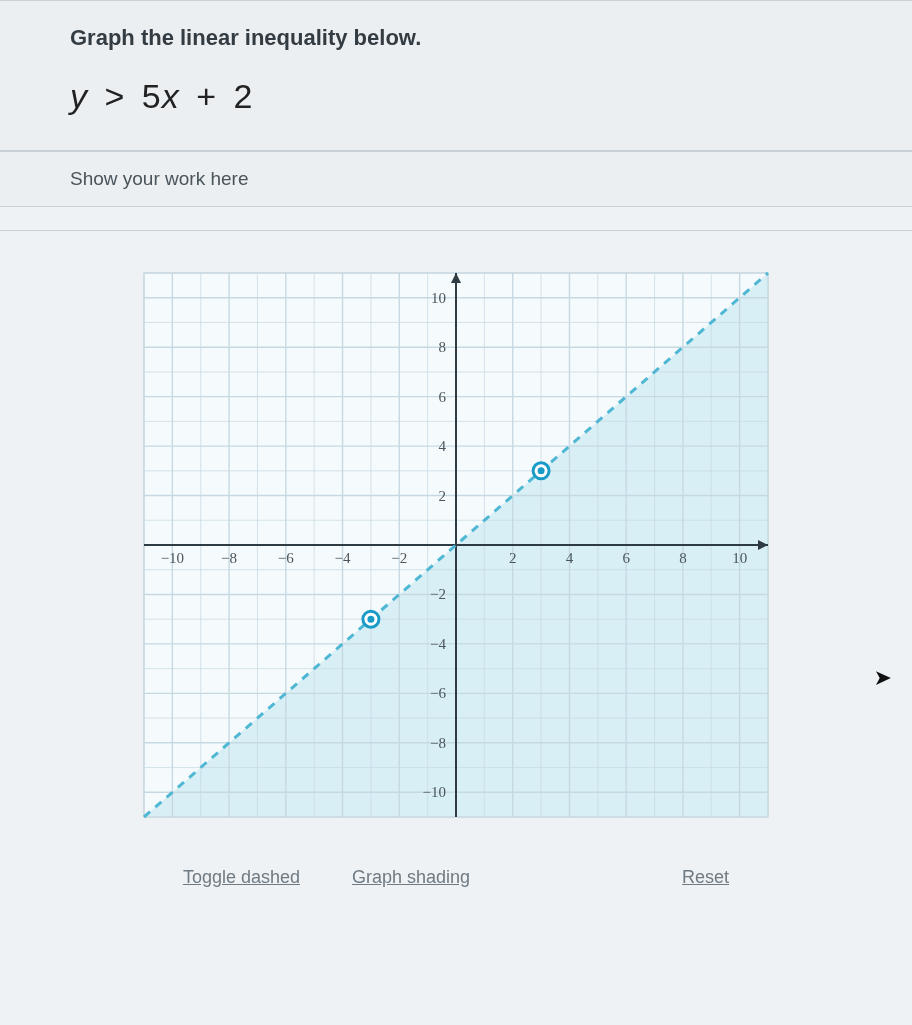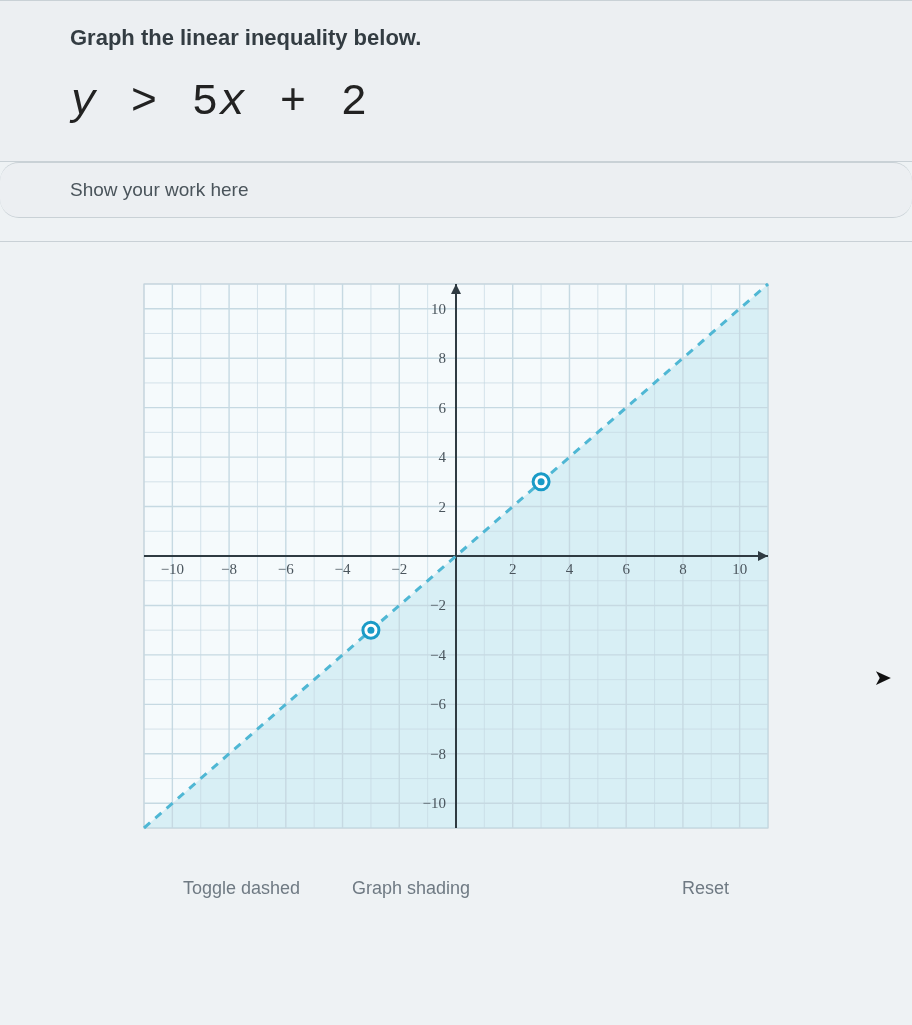--- a/index.html
+++ b/index.html
@@ -1,28 +1,28 @@
 <!DOCTYPE html>
 <html><head>
 <meta charset="utf-8">
 <style>
   * { box-sizing: border-box; margin: 0; padding: 0; }
   html, body { width: 912px; height: 1025px; font-family: Arial, Helvetica, sans-serif; background: #d7dee3; color: #3a4248; overflow: hidden; }
   .page { width: 912px; height: 1025px; background: #eef2f4; position: relative; }
   .q-section { border-top: 1px solid #c9d1d6; border-bottom: 1px solid #c9d1d6; padding: 24px 48px 34px 70px; background: #eceff2; }
   .q-prompt { font-size: 22px; font-weight: 600; color: #333c42; margin-bottom: 26px; }
-  .q-formula { font-family: Liberation Mono, monospace; font-size: 44px; font-style: italic; color: #222; letter-spacing: 1px; }
+  .q-formula { font-family: Liberation Sans, sans-serif; font-size: 34px; font-style: italic; color: #222; letter-spacing: 1px; }
   .q-formula .op { font-style: normal; padding: 0 6px; }
   .q-formula .num { font-style: normal; }
-  .work-row { border-top: 1px solid #c9d1d6; border-bottom: 1px solid #c9d1d6; padding: 16px 44px 16px 70px; background: #eceff2; font-size: 19px; font-weight: 500; color: #4a545b; border-radius: 19px; }
+  .work-row { border-top: 1px solid #c9d1d6; border-bottom: 1px solid #c9d1d6; padding: 16px 44px 16px 70px; background: #eceff2; font-size: 19px; font-weight: 500; color: #4a545b; }
   .gap { height: 24px; border-bottom: 1px solid #c9d1d6; background: #eef2f4; }
   .chart-area { padding-top: 14px; display: flex; justify-content: center; background: #eef2f4; }
   .chart-wrap { width: 680px; }
   .controls { display:flex; justify-content:center; gap:52px; padding: 22px 0 14px; font-size:18px; color:#6f7a83; }
-  .controls .btn { cursor:pointer; }
+  .controls .btn { cursor:pointer;text-decoration:underline; }
   .controls .reset { margin-left: 160px; text-align: right; }
   .cursor { position:absolute; right:20px; top:665px; font-size:22px; color:#111; }
   svg { display:block; }
 </style>
 </head>
 <body>
 
 <div class="page">
 
   <div class="q-section">

